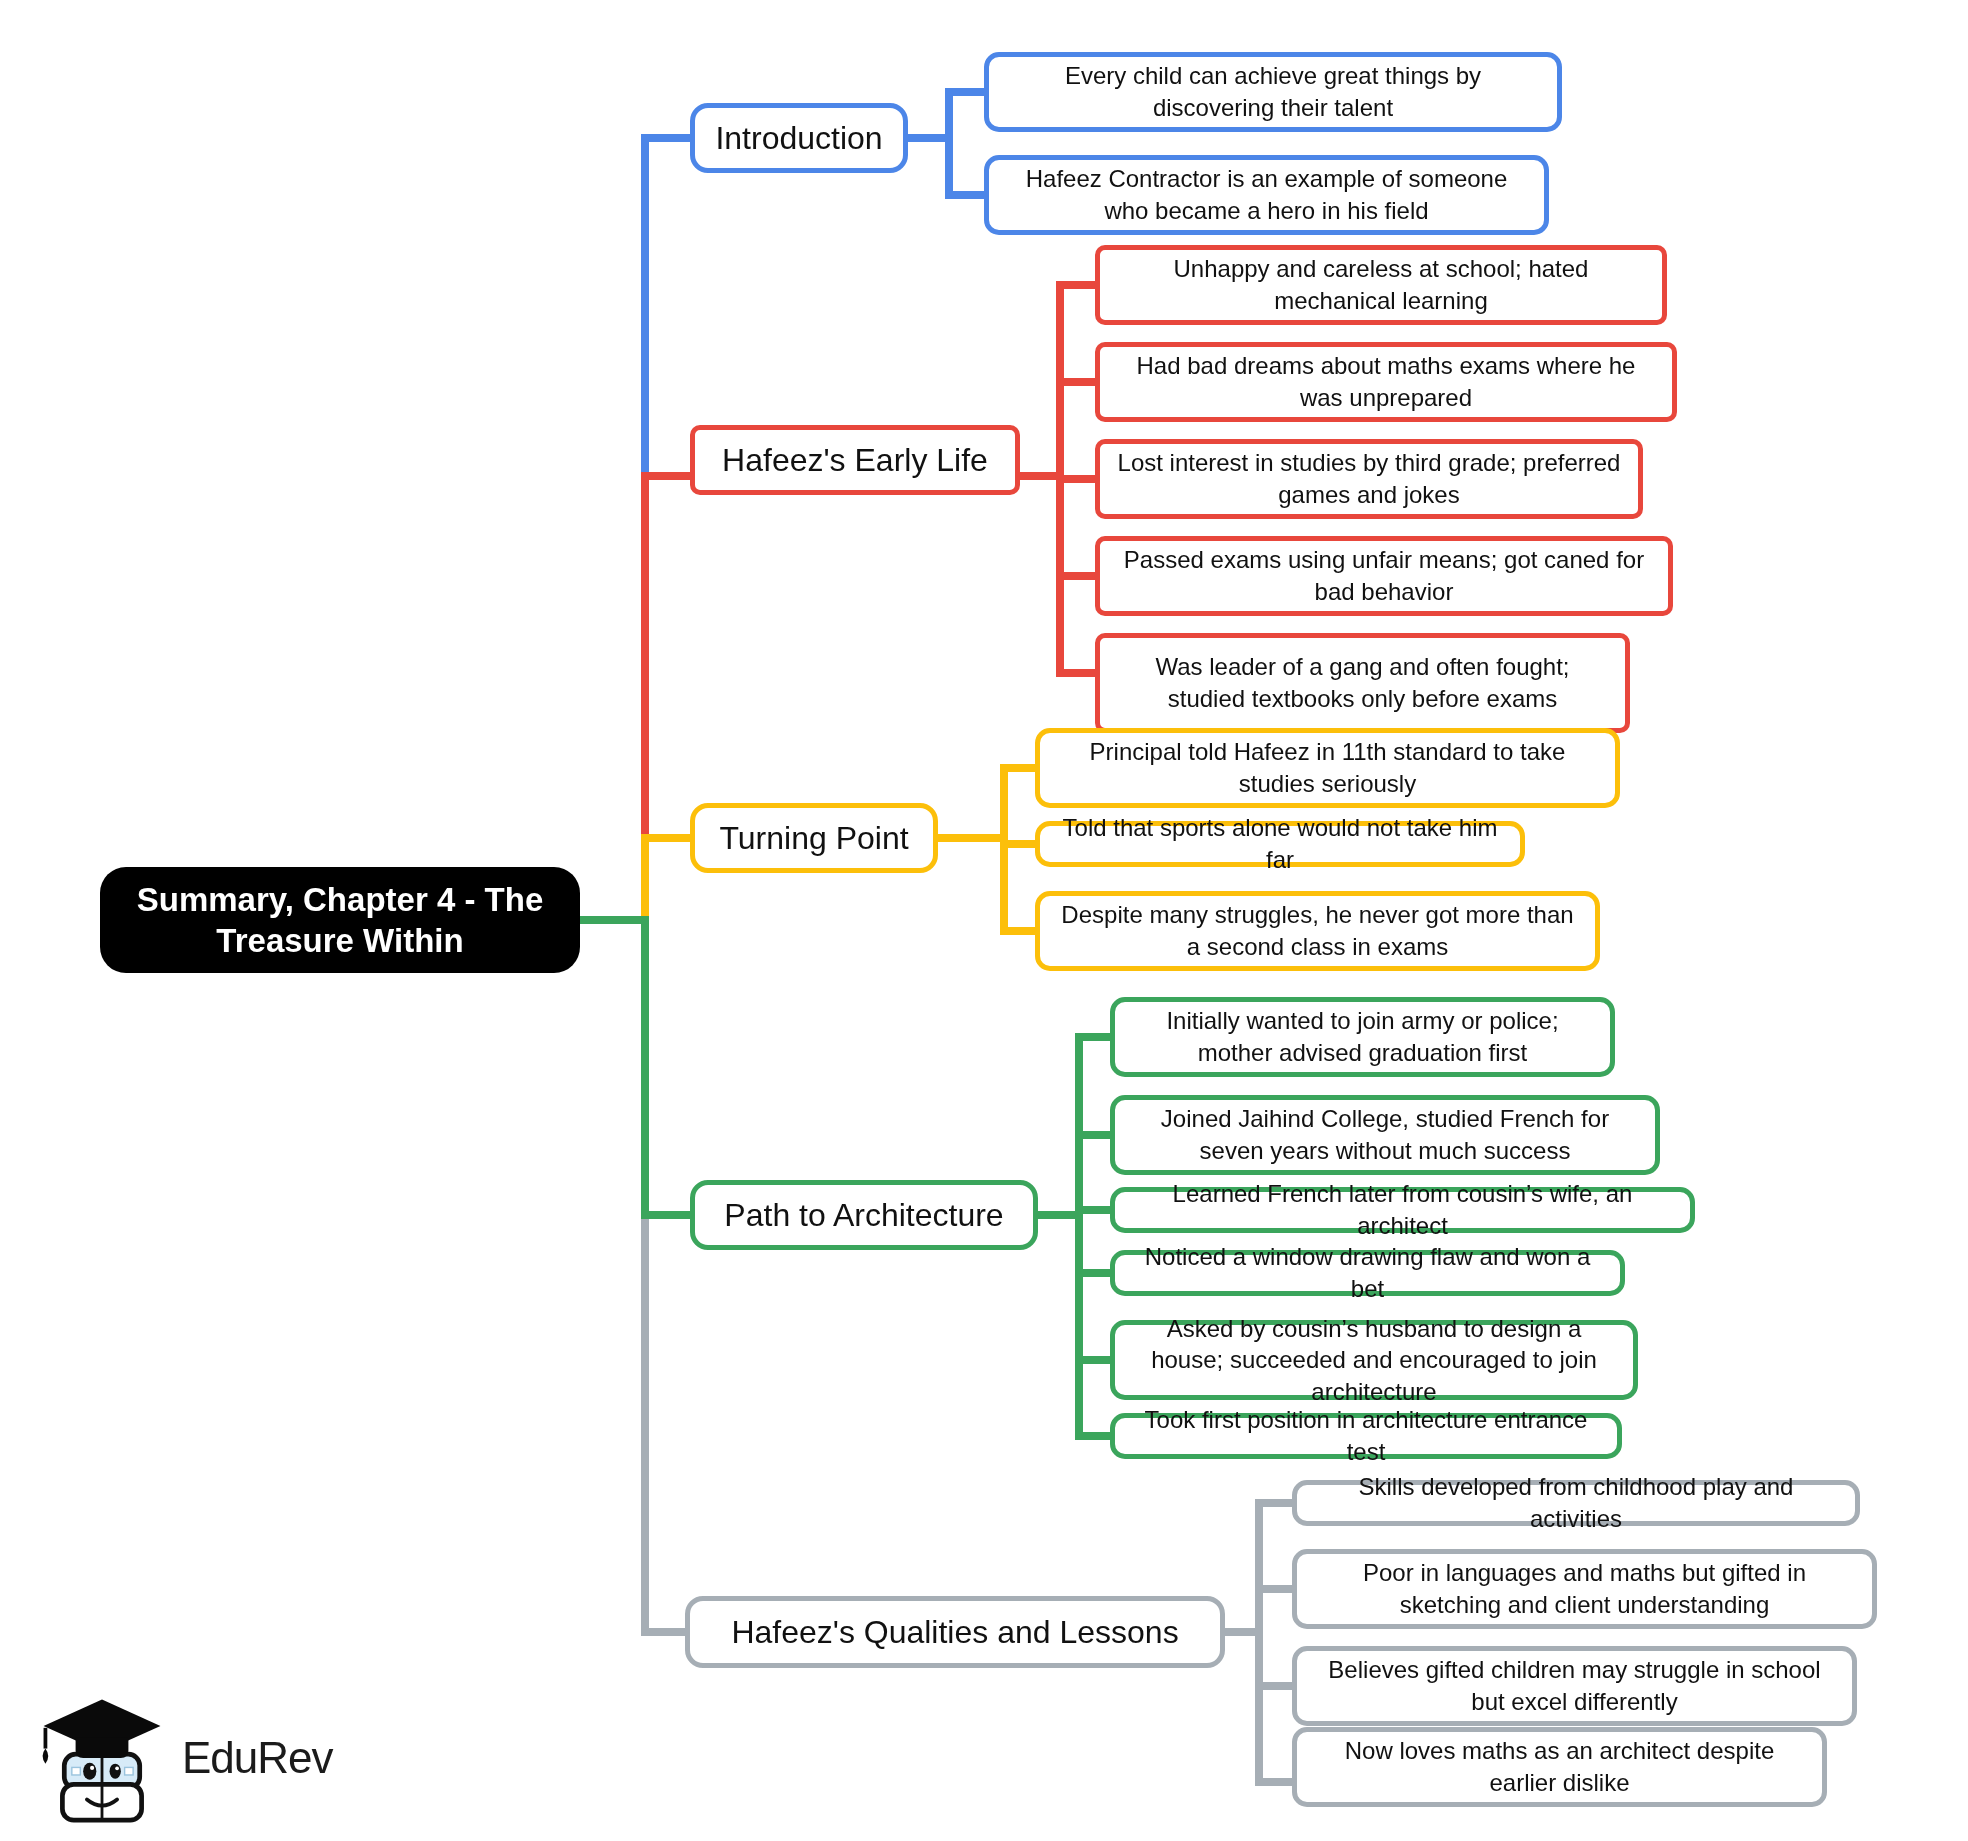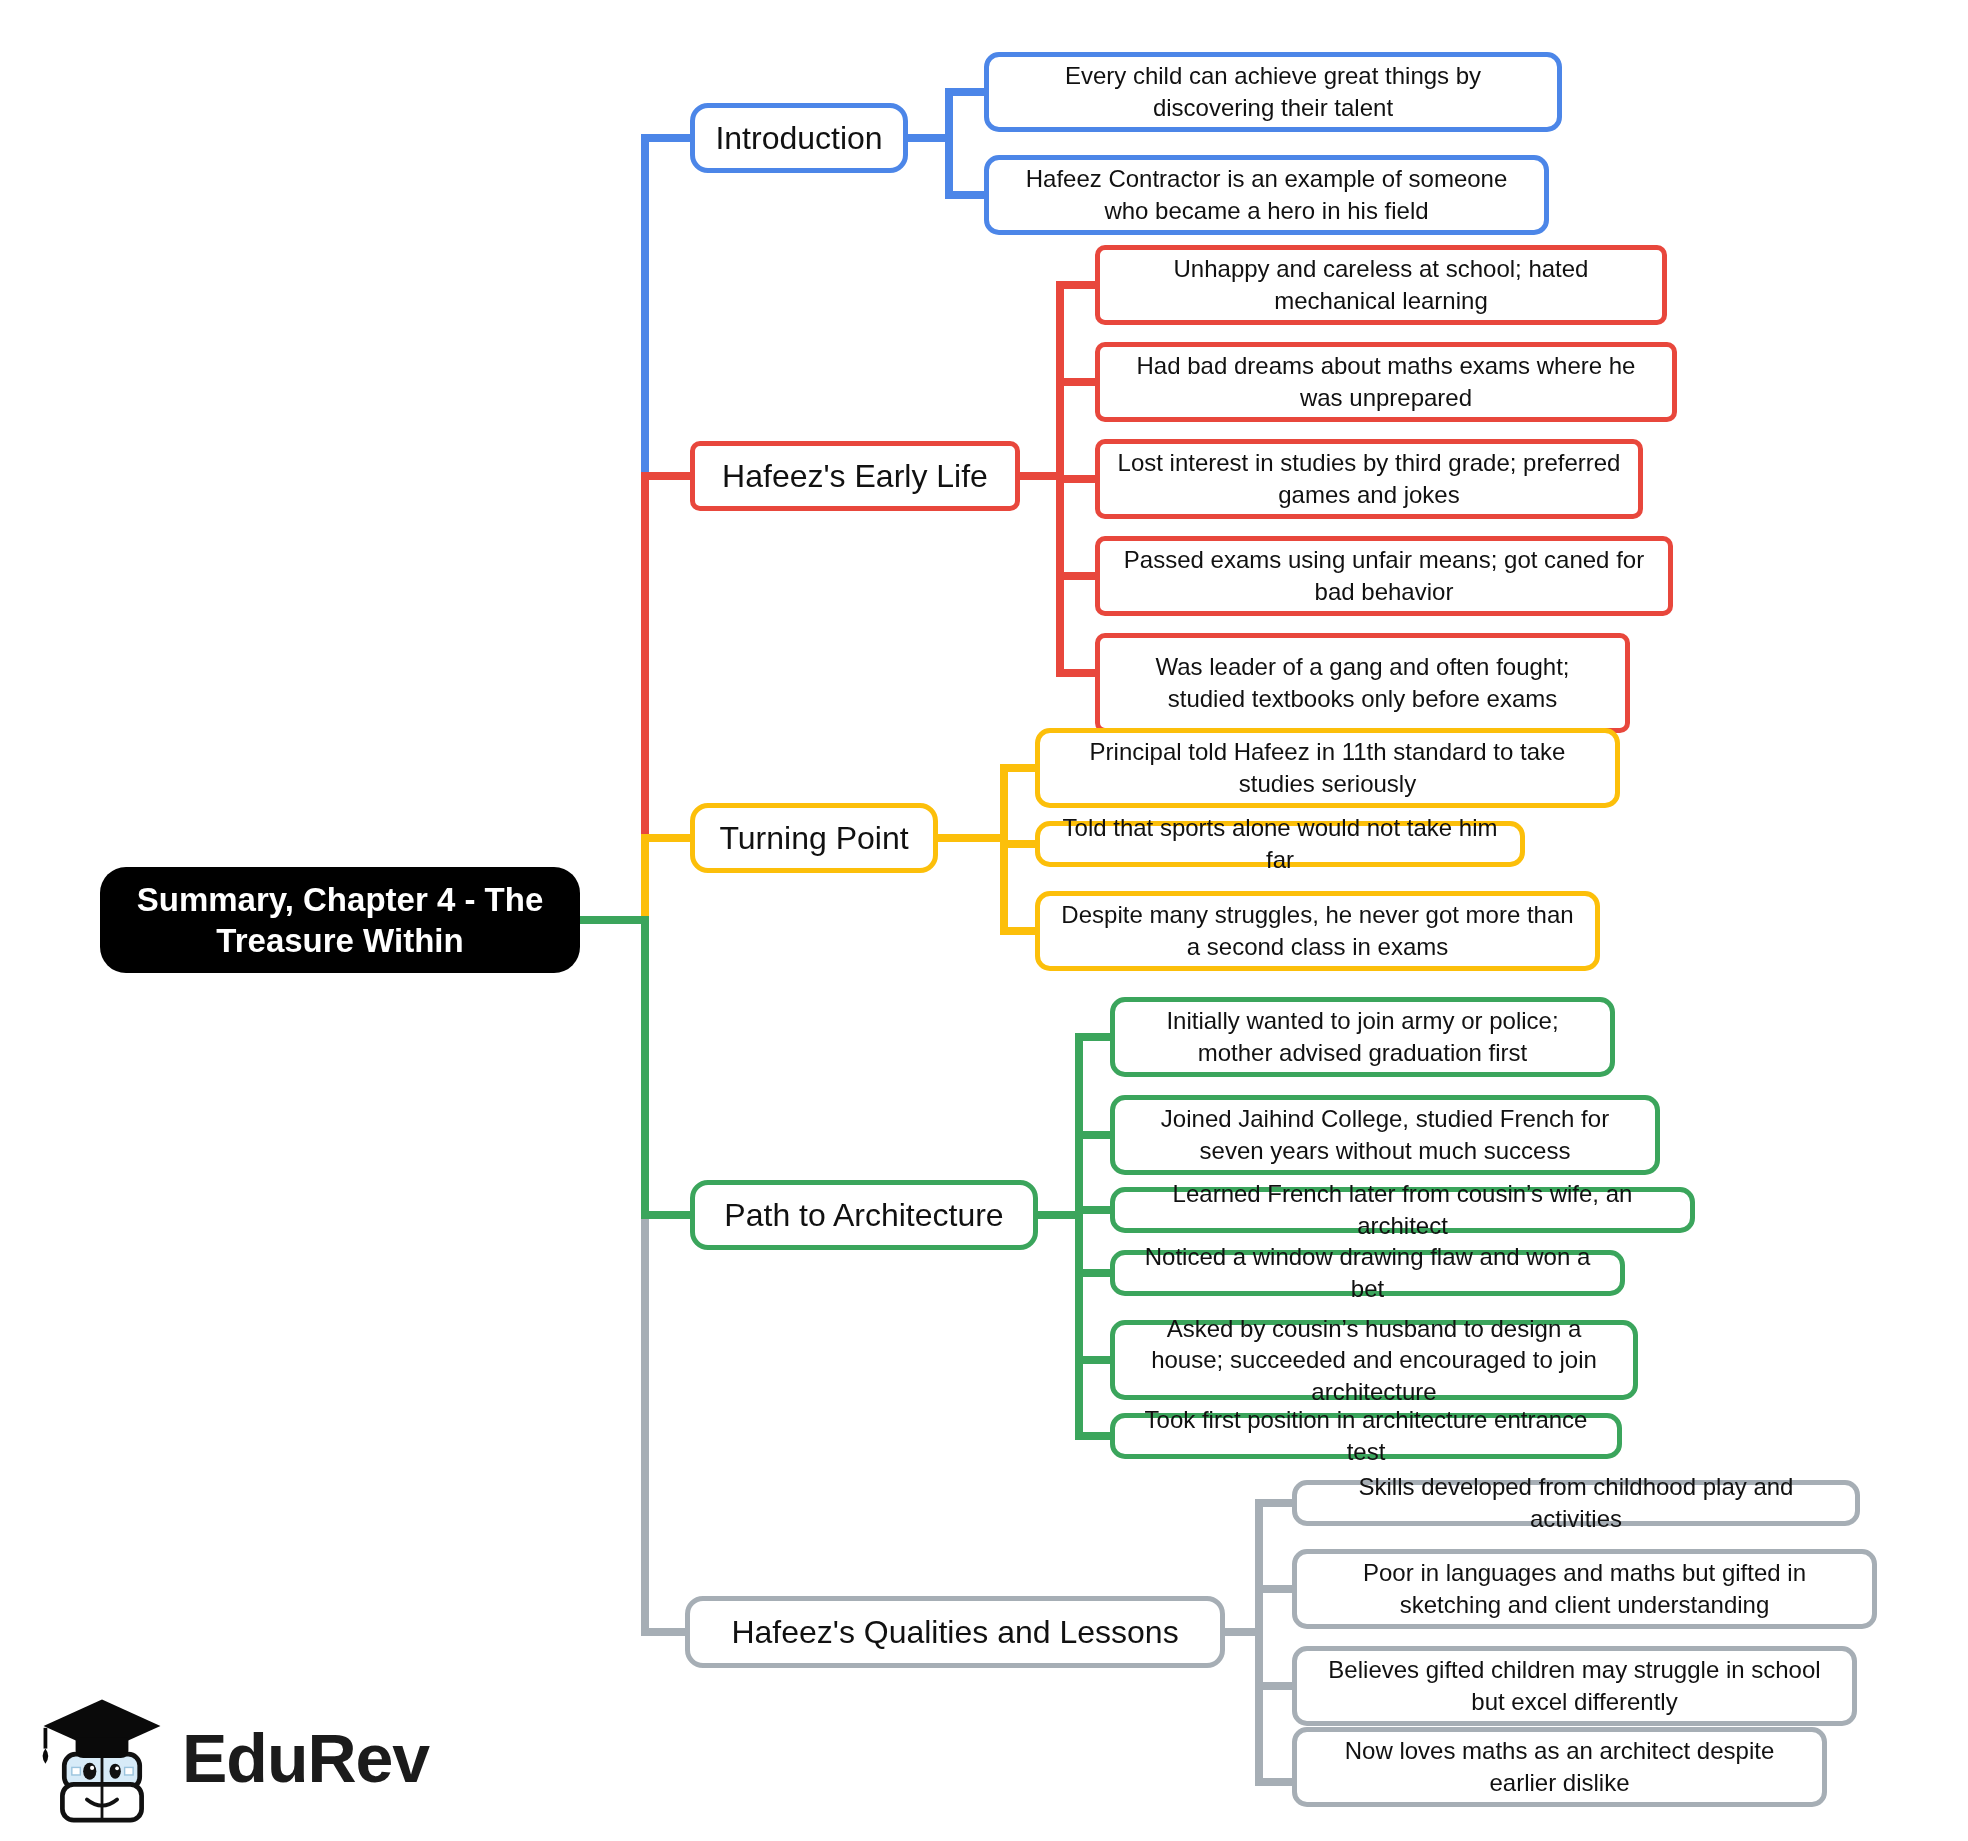--- a/index.html
+++ b/index.html
@@ -35,21 +35,21 @@
   .center-node{
     position:absolute;box-sizing:border-box;z-index:2;
     background:#000000;color:#ffffff;
     border-radius:26px;
     display:flex;align-items:center;justify-content:center;
     text-align:center;font-weight:bold;font-size:33px;line-height:1.25;
     padding:10px 24px;
   }
   
   .logo{position:absolute;left:36px;top:1692px;display:flex;align-items:center;gap:14px;z-index:2;}
-  .logo-text{font-size:68px;font-weight:bold;color:#1b1b1b;letter-spacing:-1px;}
+  .logo-text{font-size:44px;font-weight:normal;color:#1b1b1b;letter-spacing:-1px;}
 </style>
 </head>
 <body>
 
 <div class="canvas">
 
   <div class="v c-blue" style="left:641px;top:134px;height:346px"></div>
   <div class="v c-red" style="left:641px;top:472px;height:370px"></div>
   <div class="v c-yellow" style="left:641px;top:834px;height:90px"></div>
   <div class="v c-green" style="left:641px;top:916px;height:303px"></div>
@@ -93,21 +93,21 @@
   <div class="h c-gray" style="left:1225px;top:1628px;width:38px"></div>
   <div class="v c-gray" style="left:1255px;top:1499px;height:287px"></div>
   <div class="h c-gray" style="left:1255px;top:1499px;width:43px"></div>
   <div class="h c-gray" style="left:1255px;top:1585px;width:43px"></div>
   <div class="h c-gray" style="left:1255px;top:1682px;width:43px"></div>
   <div class="h c-gray" style="left:1255px;top:1778px;width:43px"></div>
 
   <div class="center-node" style="left:100px;top:867px;width:480px;height:106px">Summary, Chapter 4 - The Treasure Within</div>
 
   <div class="node branch b-blue" style="left:690px;top:103px;width:218px;height:70px">Introduction</div>
-  <div class="node branch b-red" style="left:690px;top:441px;width:330px;height:70px">Hafeez's Early Life</div>
+  <div class="node branch b-red" style="left:690px;top:425px;width:330px;height:70px">Hafeez's Early Life</div>
   <div class="node branch b-yellow" style="left:690px;top:803px;width:248px;height:70px">Turning Point</div>
   <div class="node branch b-green" style="left:690px;top:1180px;width:348px;height:70px">Path to Architecture</div>
   <div class="node branch b-gray" style="left:685px;top:1596px;width:540px;height:72px">Hafeez's Qualities and Lessons</div>
 
   <div class="node child b-blue" style="left:984px;top:52px;width:578px;height:80px">Every child can achieve great things by discovering their talent</div>
   <div class="node child b-blue" style="left:984px;top:155px;width:565px;height:80px">Hafeez Contractor is an example of someone who became a hero in his field</div>
 
   <div class="node child b-red" style="left:1095px;top:245px;width:572px;height:80px">Unhappy and careless at school; hated mechanical learning</div>
   <div class="node child b-red" style="left:1095px;top:342px;width:582px;height:80px">Had bad dreams about maths exams where he was unprepared</div>
   <div class="node child b-red" style="left:1095px;top:439px;width:548px;height:80px">Lost interest in studies by third grade; preferred games and jokes</div>

